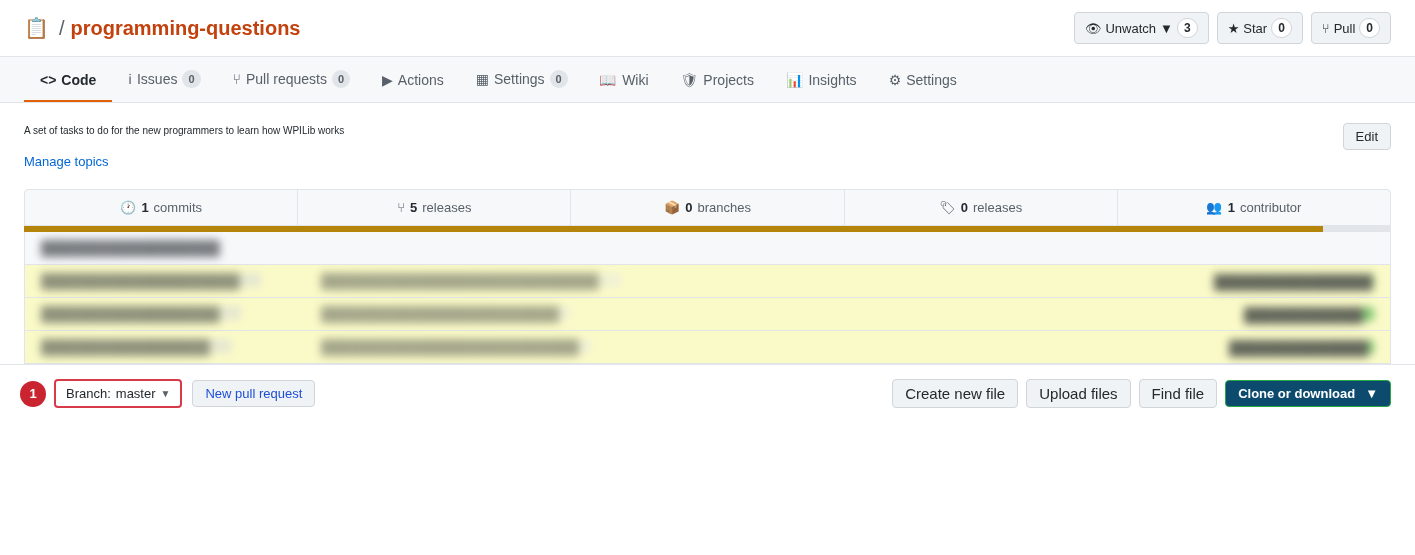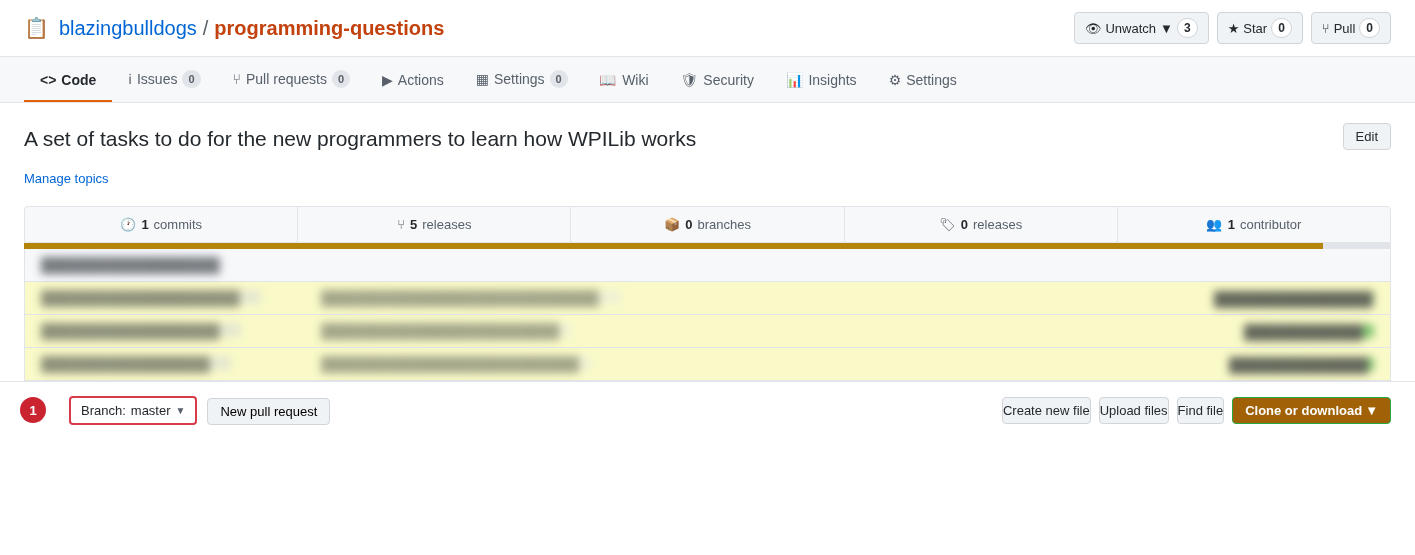--- a/index.html
+++ b/index.html
@@ -20,21 +20,21 @@
 
     
     .nav-tabs { display: flex; align-items: flex-end; padding: 0 24px; border-bottom: 1px solid #e1e4e8; background: #f6f8fa; }
     .nav-tab { display: flex; align-items: center; gap: 5px; padding: 12px 16px; font-size: 14px; color: #586069; cursor: pointer; border-bottom: 2px solid transparent; text-decoration: none; }
     .nav-tab.active { color: #24292e; border-bottom: 2px solid #e36209; font-weight: 600; }
     .nav-badge { display: inline-flex; align-items: center; justify-content: center; padding: 0 6px; height: 18px; border-radius: 10px; background: #e1e4e8; font-size: 11px; font-weight: 600; color: #586069; }
 
     
     .repo-description-area { padding: 20px 24px 10px; display: flex; align-items: flex-start; justify-content: space-between; }
     .repo-description { flex: 1; }
-    .repo-description-text { font-size: 21px; color: #24292e; line-height: 1.5; }
+    .repo-description-text { font-size: 10px; color: #24292e; line-height: 1.5; }
     .manage-topics { color: #0366d6; font-size: 13px; cursor: pointer; margin-top: 16px; display: inline-block; }
     .edit-btn { padding: 5px 12px; border: 1px solid #d1d5da; border-radius: 4px; background: #eff3f6; font-size: 13px; cursor: pointer; color: #24292e; margin-left: 16px; white-space: nowrap; }
 
     
     .stats-bar { display: flex; align-items: center; margin: 10px 24px 0; border: 1px solid #e1e4e8; border-radius: 4px 4px 0 0; background: #f6f8fa; }
     .stat-item { flex: 1; display: flex; align-items: center; justify-content: center; gap: 5px; padding: 10px 0; font-size: 13px; color: #586069; cursor: pointer; border-right: 1px solid #e1e4e8; }
     .stat-item:last-child { border-right: none; }
     .stat-num { font-weight: 600; color: #24292e; }
 
     
@@ -51,48 +51,47 @@
     .file-message-cell { flex: 1; }
     .file-message-placeholder { height: 14px; border-radius: 3px; background: #e1e4e8; opacity: 0.4; }
     .file-date-cell { flex: 0 0 200px; display: flex; justify-content: flex-end; }
     .file-date-placeholder { height: 14px; border-radius: 3px; background: #4cae4c; opacity: 0.7; }
 
     .file-row-header { display: flex; align-items: center; padding: 8px 16px; background: #f6f8fa; border-bottom: 1px solid #e1e4e8; }
     .header-placeholder { height: 16px; border-radius: 3px; background: #c8c8c8; opacity: 0.6; }
 
     
     .bottom-toolbar { display: flex; align-items: center; justify-content: space-between; padding: 14px 24px; border-top: 1px solid #e1e4e8; margin: 0 0; position: relative; }
-    .bottom-left { display: flex; align-items: flex-end; gap: 10px; margin-left: 15px; }
+    .bottom-left { display: flex; align-items: center; gap: 10px; }
     .bottom-right { display: flex; align-items: center; gap: 8px; }
 
     .branch-btn { display: flex; align-items: center; gap: 5px; padding: 5px 10px; border: 2px solid #d73a49; border-radius: 4px; background: #fff; font-size: 13px; cursor: pointer; color: #24292e; }
     .branch-arrow { font-size: 10px; color: #586069; }
 
-    .pull-request-btn { padding: 5px 12px; border: 1px solid #d1d5da; border-radius: 4px; background: #eff3f6; font-size: 13px; cursor: pointer; color: #000000; }
-
-    .action-btn { padding: 5px 0; border: 1px solid #d1d5da; border-radius: 4px; background: #eff3f6; font-size: 13px; cursor: pointer; color: #24292e; }
-
-    .clone-btn { display: flex; align-items: center; gap: 3px; padding: 5px 12px; border: 1px solid #28a745; border-radius: 4px; background: #a16207; font-size: 13px; cursor: pointer; color: #fff; font-weight: 600; }
+    .pull-request-btn { padding: 5px 12px; border: 1px solid #d1d5da; border-radius: 4px; background: #eff3f6; font-size: 13px; cursor: pointer; color: #1d4ed8; }
+
+    .action-btn { padding: 5px 12px; border: 1px solid #d1d5da; border-radius: 4px; background: #eff3f6; font-size: 15px; cursor: pointer; color: #24292e; }
+
+    .clone-btn { display: flex; align-items: center; gap: 10px; padding: 5px 12px; border: 1px solid #28a745; border-radius: 4px; background: #0c4a6e; font-size: 13px; cursor: pointer; color: #fff; font-weight: 600; }
 
     .circle-badge { display: inline-flex; align-items: center; justify-content: center; width: 26px; height: 26px; border-radius: 50%; background: #cb2431; color: #fff; font-size: 13px; font-weight: 700; position: absolute; left: -4px; top: 50%; transform: translateY(-50%); }
 
     .bottom-left-wrapper { display: flex; align-items: center; gap: 10px; position: relative; padding-left: 30px; }
 
     
     .blur-text { filter: blur(4px); display: inline-block; }
   </style>
 </head>
 <body>
 
 <div class="page-wrapper">
 
   <div class="repo-header">
     <div class="repo-title">
       <span class="repo-icon">📋</span>
-      <a class="owner">blazingbulldogs</a>
       <span class="separator">/</span>
       <a class="repo-name">programming-questions</a>
     </div>
     <div class="repo-actions">
       <button class="repo-action-btn">
         <span>👁</span>
         <span>Unwatch</span>
         <span>▼</span>
         <span class="repo-action-count">3</span>
       </button>
@@ -132,21 +131,21 @@
       <span>▦</span>
       <span>Settings</span>
       <span class="nav-badge">0</span>
     </a>
     <a class="nav-tab">
       <span>📖</span>
       <span>Wiki</span>
     </a>
     <a class="nav-tab">
       <span>🛡</span>
-      <span>Security</span>
+      <span>Projects</span>
     </a>
     <a class="nav-tab">
       <span>📊</span>
       <span>Insights</span>
     </a>
     <a class="nav-tab">
       <span>⚙</span>
       <span>Settings</span>
     </a>
   </div>

